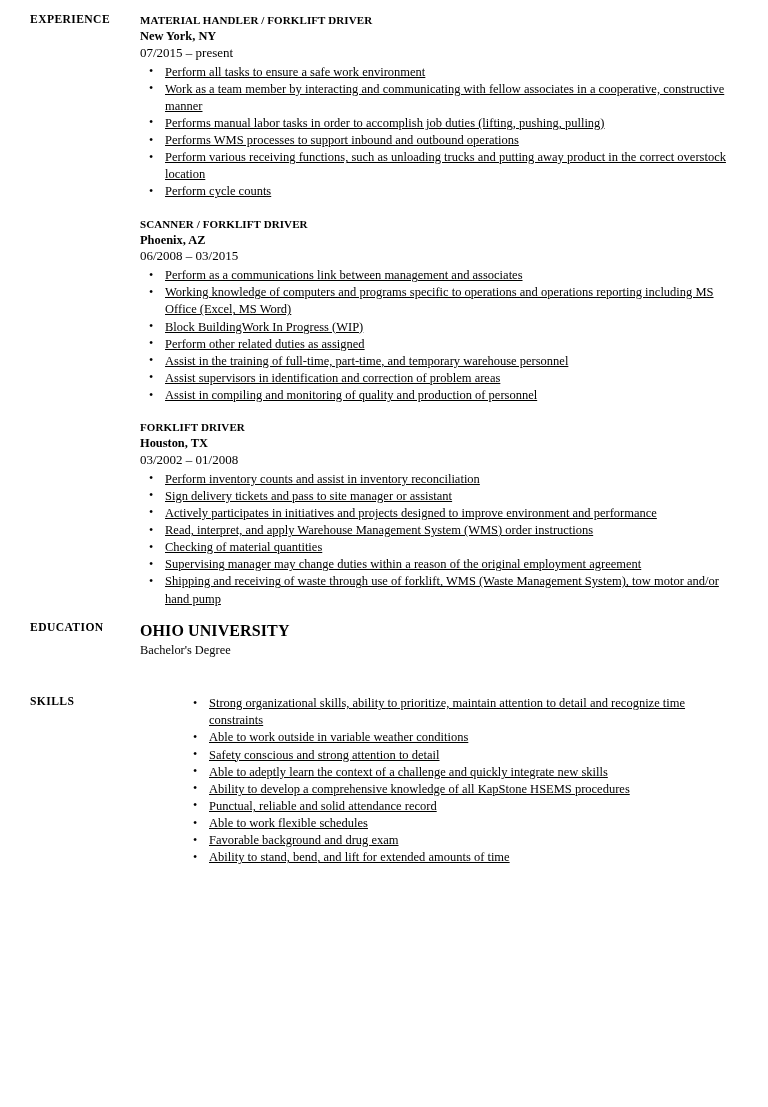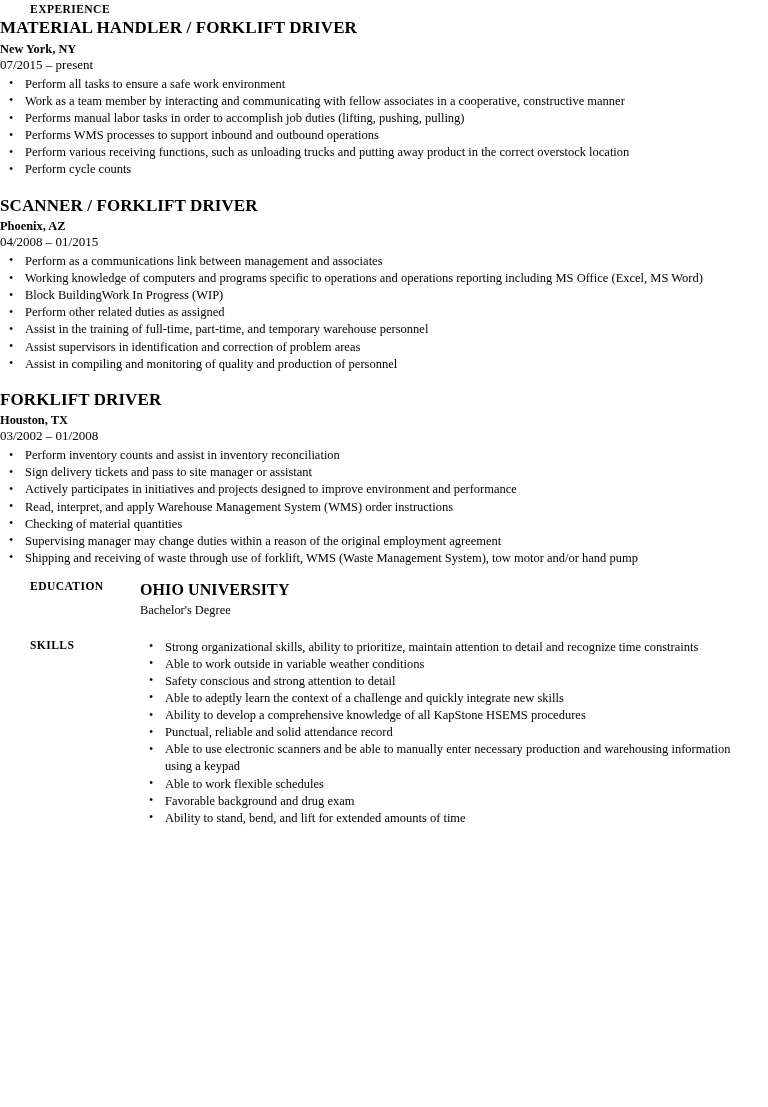--- a/index.html
+++ b/index.html
@@ -66,29 +66,29 @@
     font-size: 11.6px;
     font-weight: bold;
     letter-spacing: 0.4px;
     line-height: 1.25;
   }
   .section-body {
     flex: 1;
     padding-right: 34px;
   }
 
-  #experience-section { margin-top: 3px; flex-direction: column; }
+  #experience-section { margin-top: 13px; }
   #education-section  { margin-top: 13px; }
-  #skills-section     { margin-top: 20px; }
+  #skills-section     { margin-top: 36px; gap: 44px; }
 
   
   .job { margin-bottom: 16px; }
   .job:last-child { margin-bottom: 0; }
   .job-title {
-    font-size: 17px;
+    font-size: 11px;
     font-weight: bold;
     letter-spacing: 0.1px;
     line-height: 1.3;
   }
   .job-location {
     font-size: 12.4px;
     font-weight: bold;
     line-height: 1.32;
     margin-top: 1px;
   }
@@ -97,20 +97,21 @@
     font-weight: normal;
     line-height: 1.3;
     margin-top: 0px;
   }
 
   
   ul.bullets {
     list-style: none;
     margin: 2px 0 0 0;
     padding: 0;
+    text-decoration: underline;
   }
   ul.bullets > li {
     position: relative;
     padding-left: 18px;
     margin-left: 7px;
     font-size: 12.5px;
     line-height: 1.37;
     text-align: left;
   }
   ul.bullets > li::before {
@@ -157,21 +158,21 @@
             <li>Work as a team member by interacting and communicating with fellow associates in a cooperative, constructive manner</li>
             <li>Performs manual labor tasks in order to accomplish job duties (lifting, pushing, pulling)</li>
             <li>Performs WMS processes to support inbound and outbound operations</li>
             <li>Perform various receiving functions, such as unloading trucks and putting away product in the correct overstock location</li>
             <li>Perform cycle counts</li>
           </ul>
         </div>
         <div class="job">
           <div class="job-title">SCANNER / FORKLIFT DRIVER</div>
           <div class="job-location">Phoenix, AZ</div>
-          <div class="job-dates">04/2008 – 01/2015</div>
+          <div class="job-dates">06/2008 – 03/2015</div>
           <ul class="bullets">
             <li>Perform as a communications link between management and associates</li>
             <li>Working knowledge of computers and programs specific to operations and operations reporting including MS Office (Excel, MS Word)</li>
             <li>Block BuildingWork In Progress (WIP)</li>
             <li>Perform other related duties as assigned</li>
             <li>Assist in the training of full-time, part-time, and temporary warehouse personnel</li>
             <li>Assist supervisors in identification and correction of problem areas</li>
             <li>Assist in compiling and monitoring of quality and production of personnel</li>
           </ul>
         </div>
@@ -205,21 +206,20 @@
   <div class="section" id="skills-section">
     <div class="section-label">SKILLS</div>
     <div class="section-body" id="skills-body">
         <ul class="bullets">
           <li>Strong organizational skills, ability to prioritize, maintain attention to detail and recognize time constraints</li>
           <li>Able to work outside in variable weather conditions</li>
           <li>Safety conscious and strong attention to detail</li>
           <li>Able to adeptly learn the context of a challenge and quickly integrate new skills</li>
           <li>Ability to develop a comprehensive knowledge of all KapStone HSEMS procedures</li>
           <li>Punctual, reliable and solid attendance record</li>
-          <li>Able to use electronic scanners and be able to manually enter necessary production and warehousing information using a keypad</li>
           <li>Able to work flexible schedules</li>
           <li>Favorable background and drug exam</li>
           <li>Ability to stand, bend, and lift for extended amounts of time</li>
         </ul>
       </div>
   </div>
 
 </div>
 
 </body></html>

